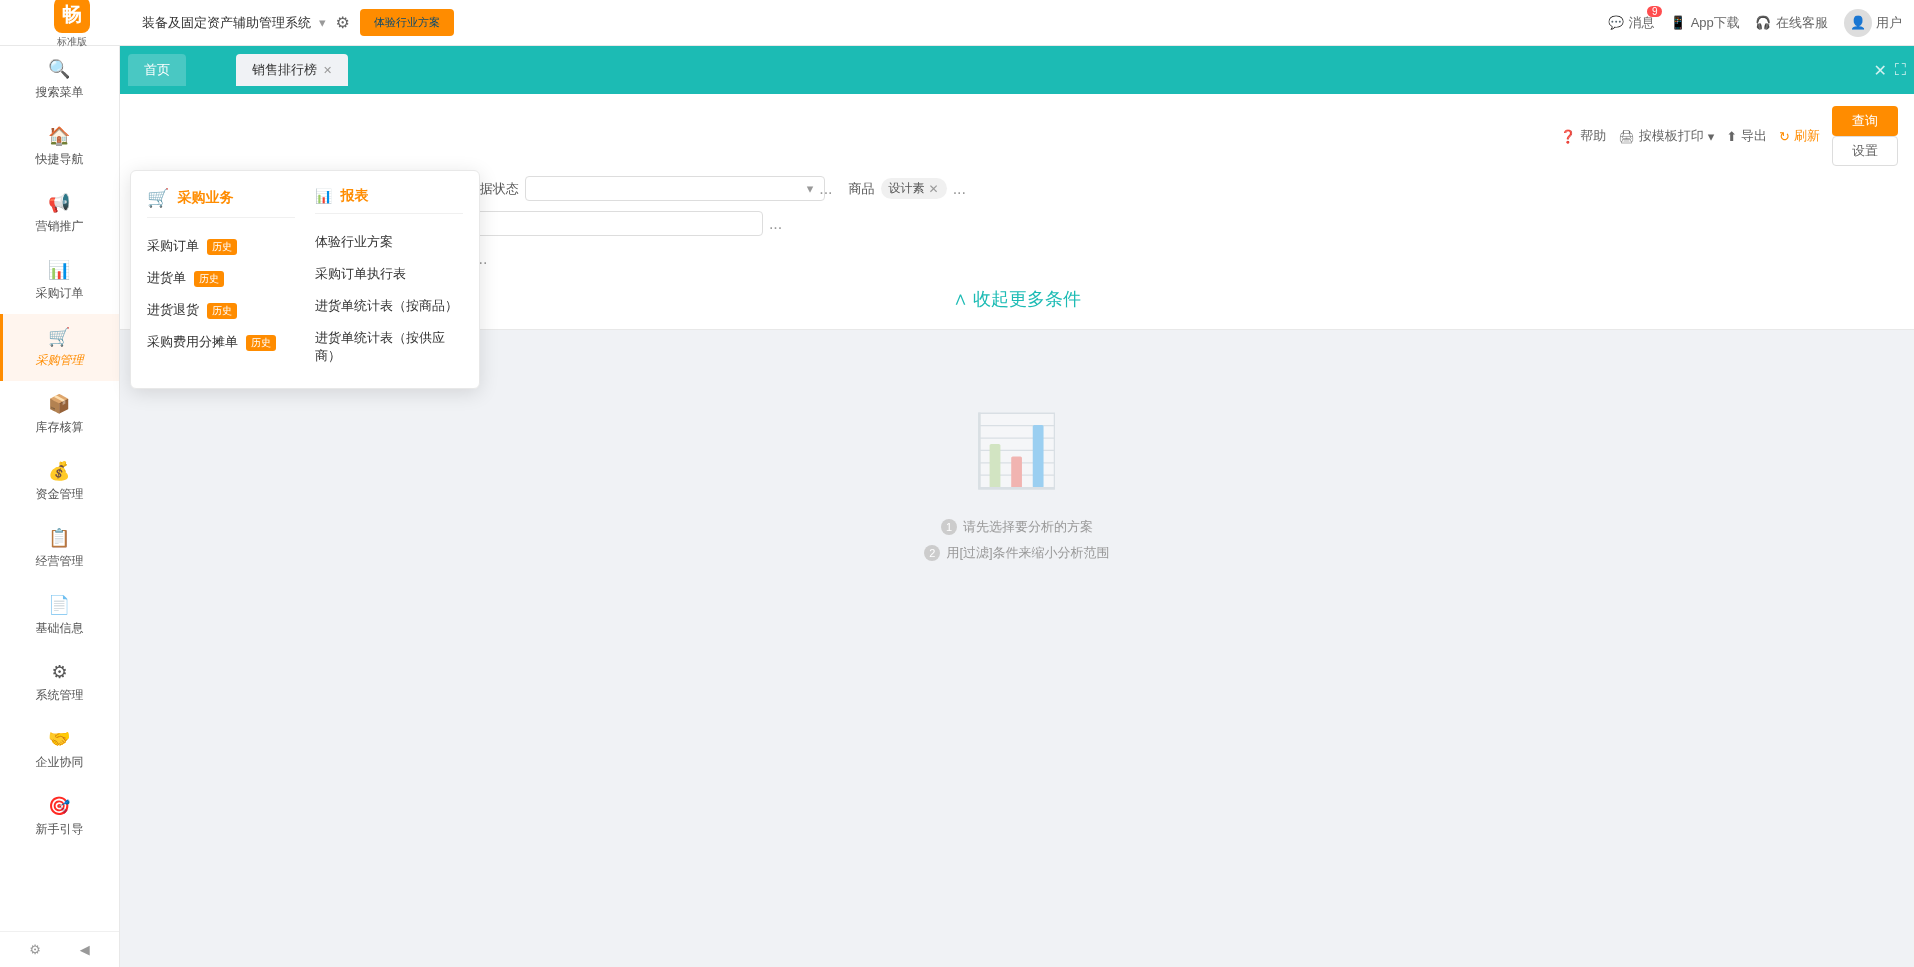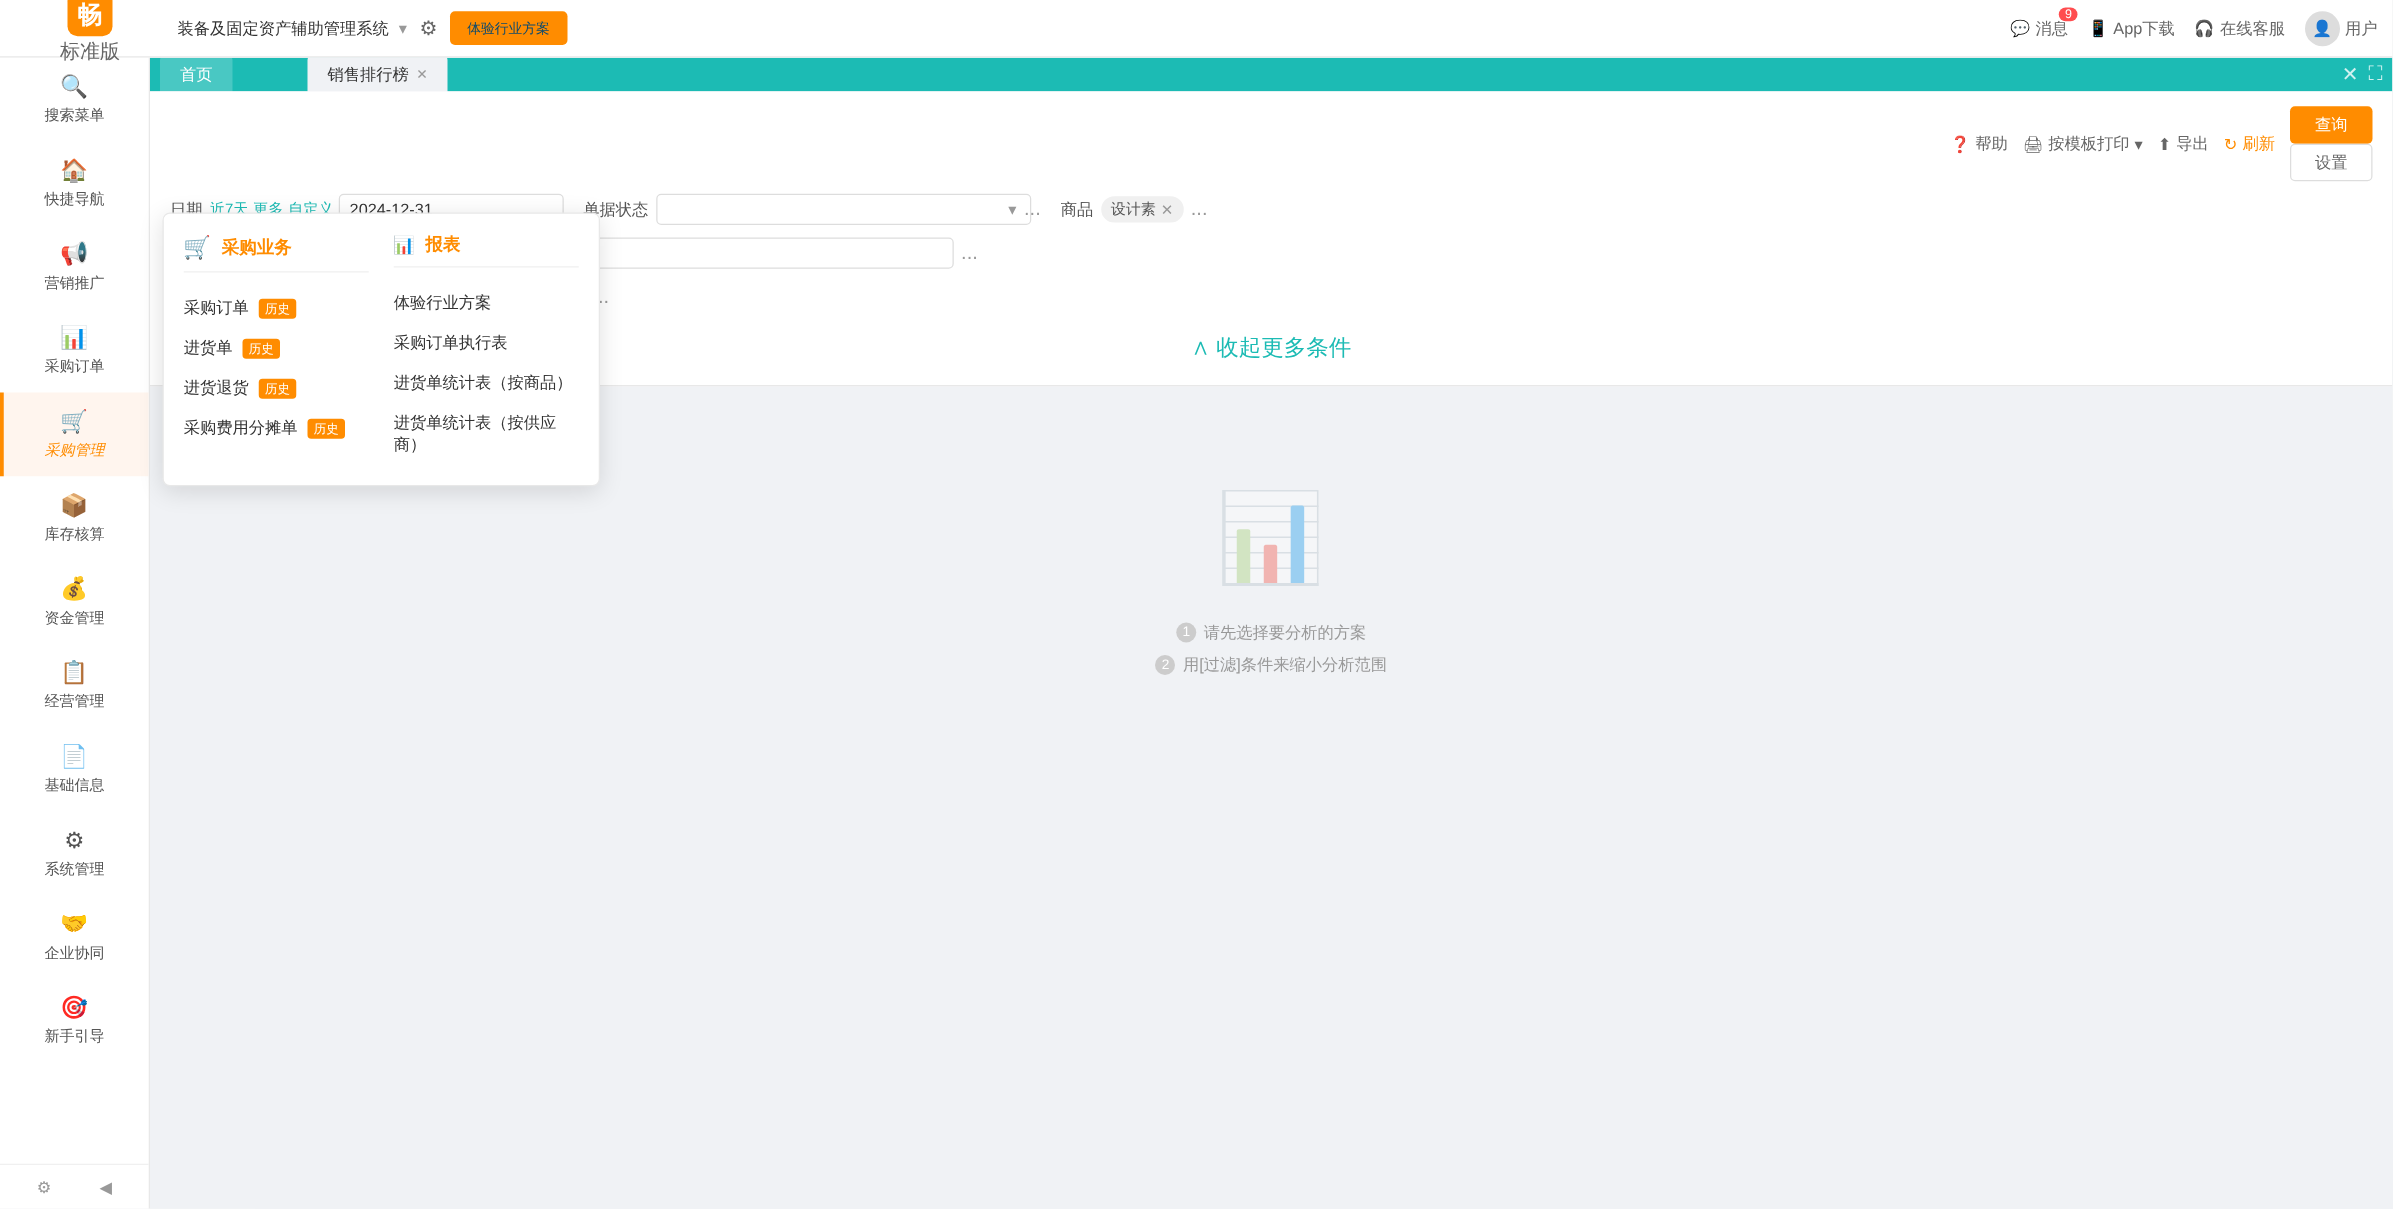--- a/index.html
+++ b/index.html
@@ -29,21 +29,21 @@
       background: #ff8c00;
       border-radius: 8px;
       display: flex;
       align-items: center;
       justify-content: center;
       color: white;
       font-size: 20px;
       font-weight: bold;
     }
     .logo-text {
-      font-size: 16px;
+      font-size: 10px;
       color: #666;
       margin-top: 2px;
     }
     .system-title-area {
       display: flex;
       align-items: center;
       flex: 1;
       padding-left: 10px;
     }
     .system-title {
@@ -164,26 +164,26 @@
     .content-area {
       flex: 1;
       display: flex;
       flex-direction: column;
       overflow: hidden;
       background: #f0f2f5;
     }
 
     
     .tab-bar {
-      height: 27px;
+      height: 48px;
       background: #1cbbb4;
       display: flex;
       align-items: center;
       padding: 0 8px;
-      gap: 12px;
+      gap: 2px;
       position: relative;
     }
     .tab-item {
       height: 32px;
       padding: 0 16px;
       display: flex;
       align-items: center;
       cursor: pointer;
       font-size: 13px;
       color: rgba(255,255,255,0.85);

